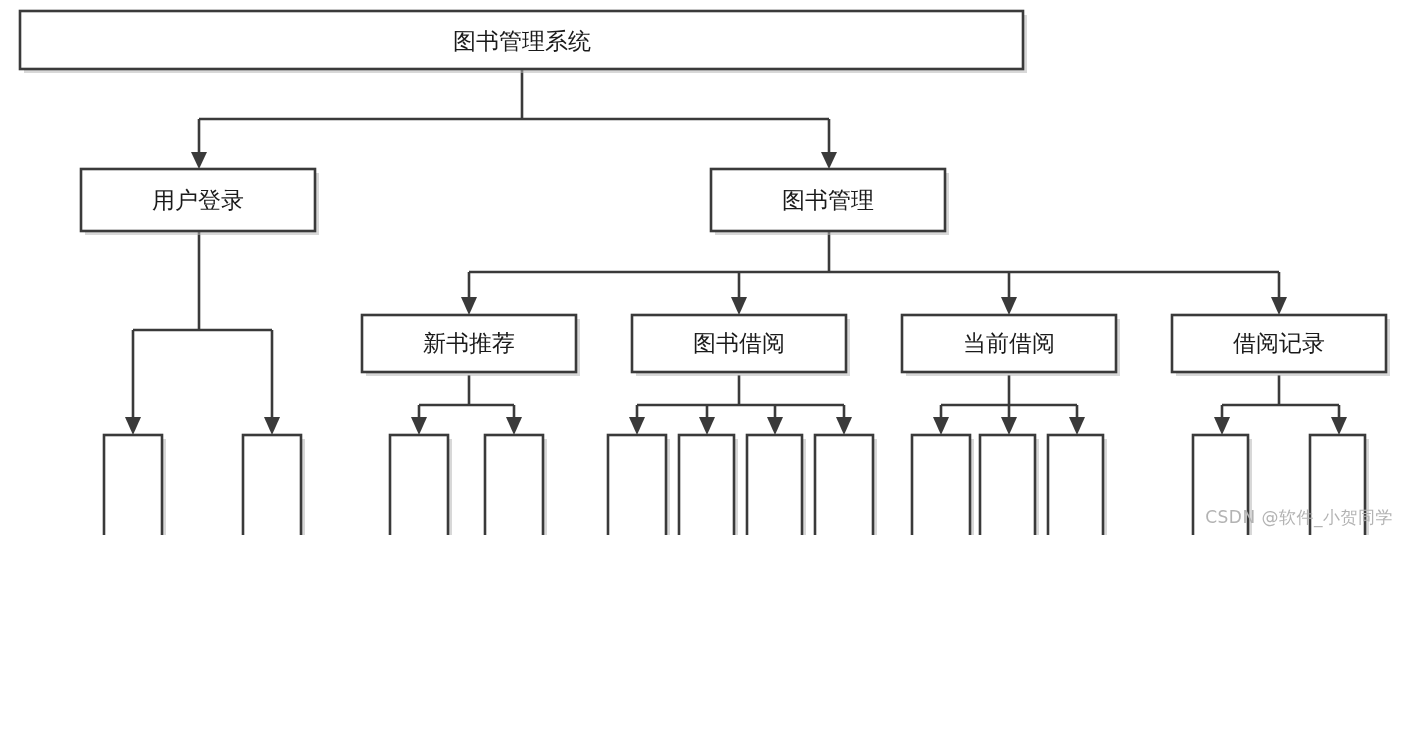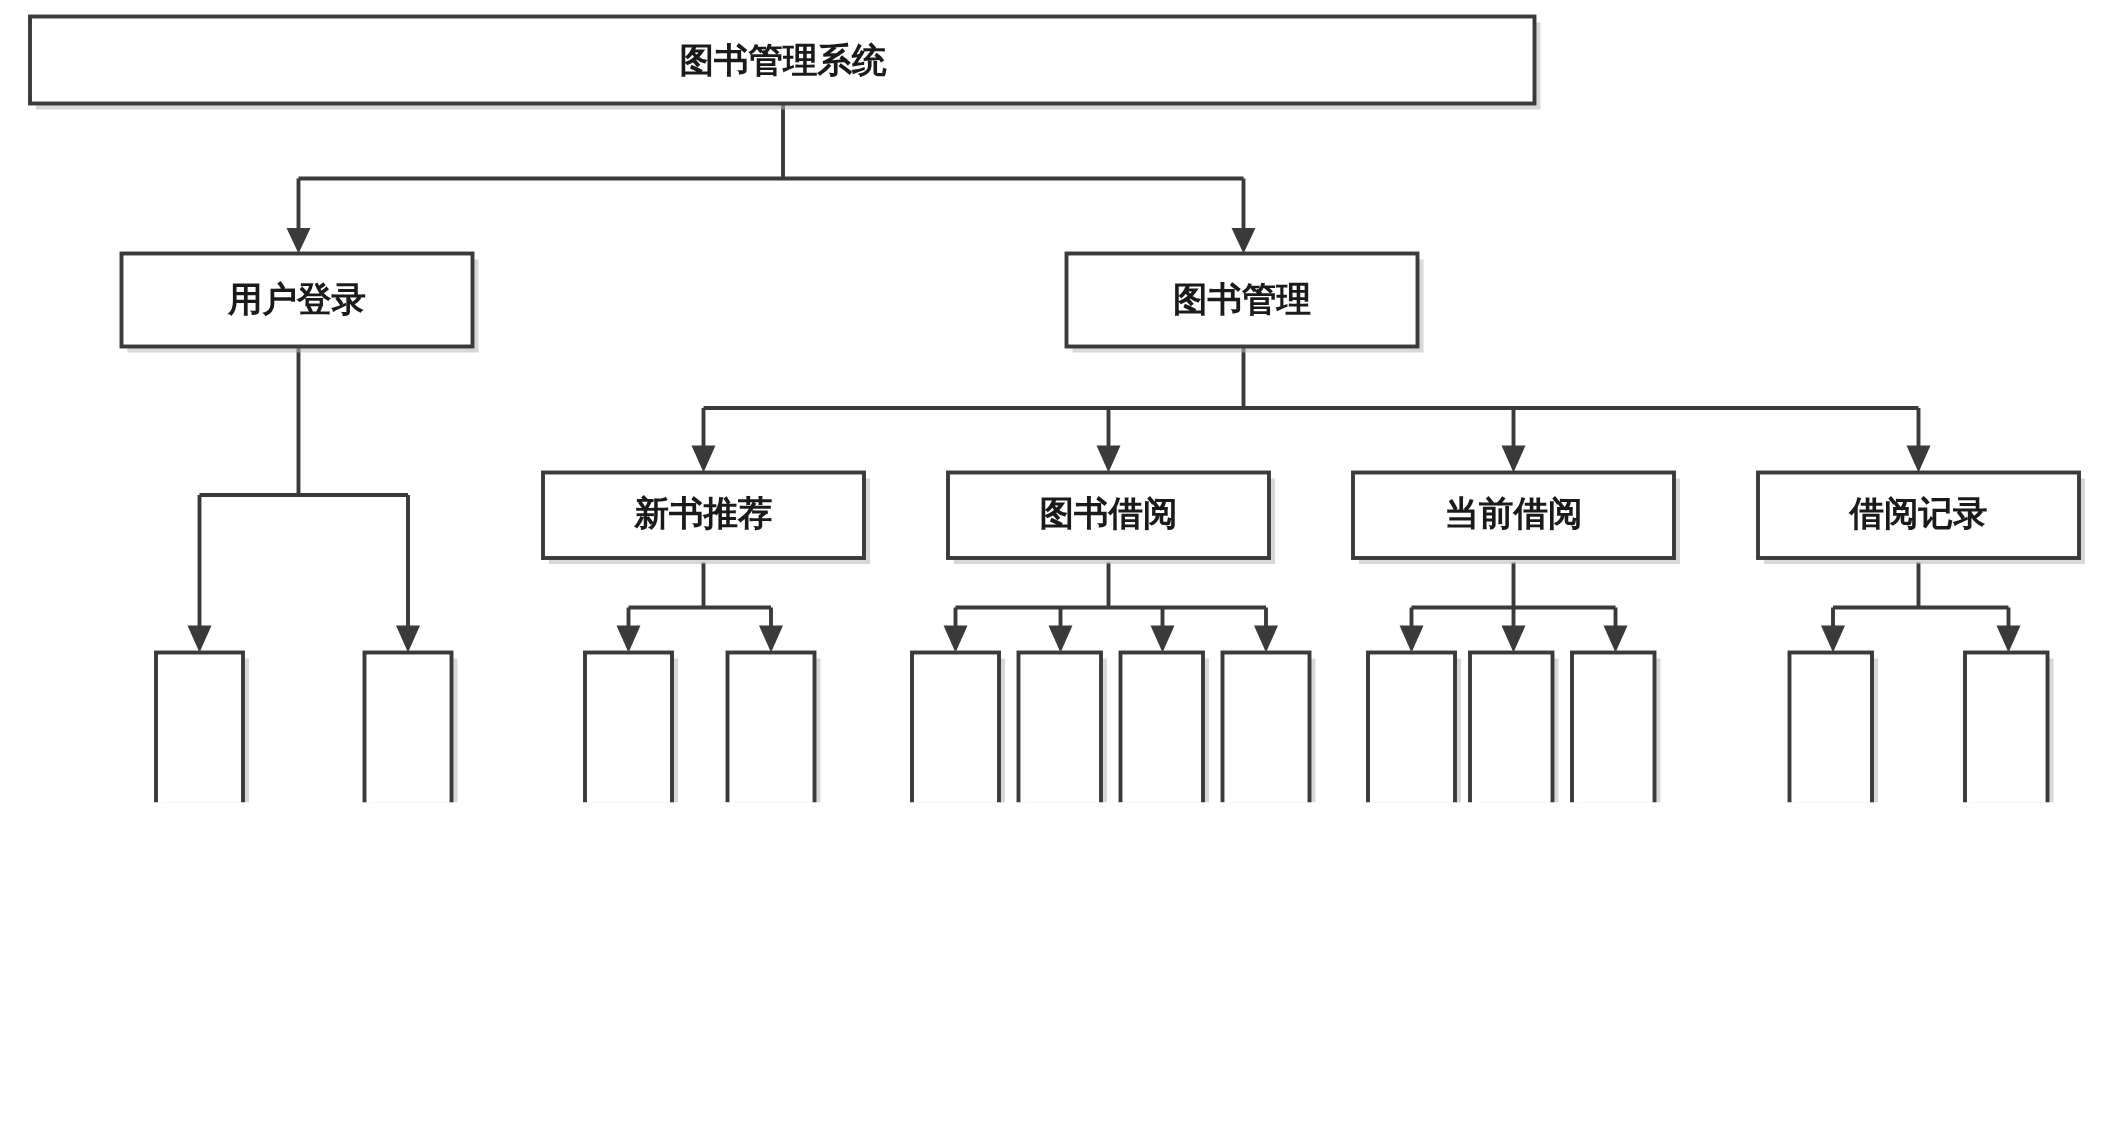--- a/index.html
+++ b/index.html
@@ -9,21 +9,20 @@
   }
   body {
     font-family: "DejaVu Sans", "Liberation Sans", sans-serif;
   }
   #diagram-root {
     position: relative;
     width: 1405px;
     height: 535px;
     background: #ffffff;
     overflow: hidden;
-    font-weight: bold;
   }
   svg#flow-svg {
     position: absolute;
     left: 0;
     top: 0;
     width: 1405px;
     height: 747px;
   }
   .node-box {
     fill: #ffffff;
@@ -239,13 +238,14 @@
   <div class="leaf-label" style="left:747px; top:435px; width:55px; height:294px;">编辑图书（管理员）</div>
   <div class="leaf-label" style="left:815px; top:435px; width:58px; height:294px;">借阅图书</div>
 
   <div class="leaf-label" style="left:912px; top:435px; width:58px; height:294px;">查询图书</div>
   <div class="leaf-label" style="left:980px; top:435px; width:55px; height:294px;">归还图书</div>
   <div class="leaf-label" style="left:1048px; top:435px; width:55px; height:294px;">确认归还（管理员）</div>
 
   <div class="leaf-label" style="left:1193px; top:435px; width:55px; height:294px;">新增借阅记录</div>
   <div class="leaf-label" style="left:1310px; top:435px; width:55px; height:294px;">查询借阅记录</div>
 
+  <div class="watermark">CSDN @软件_小贺同学</div>
 </div>
 
 </body></html>

